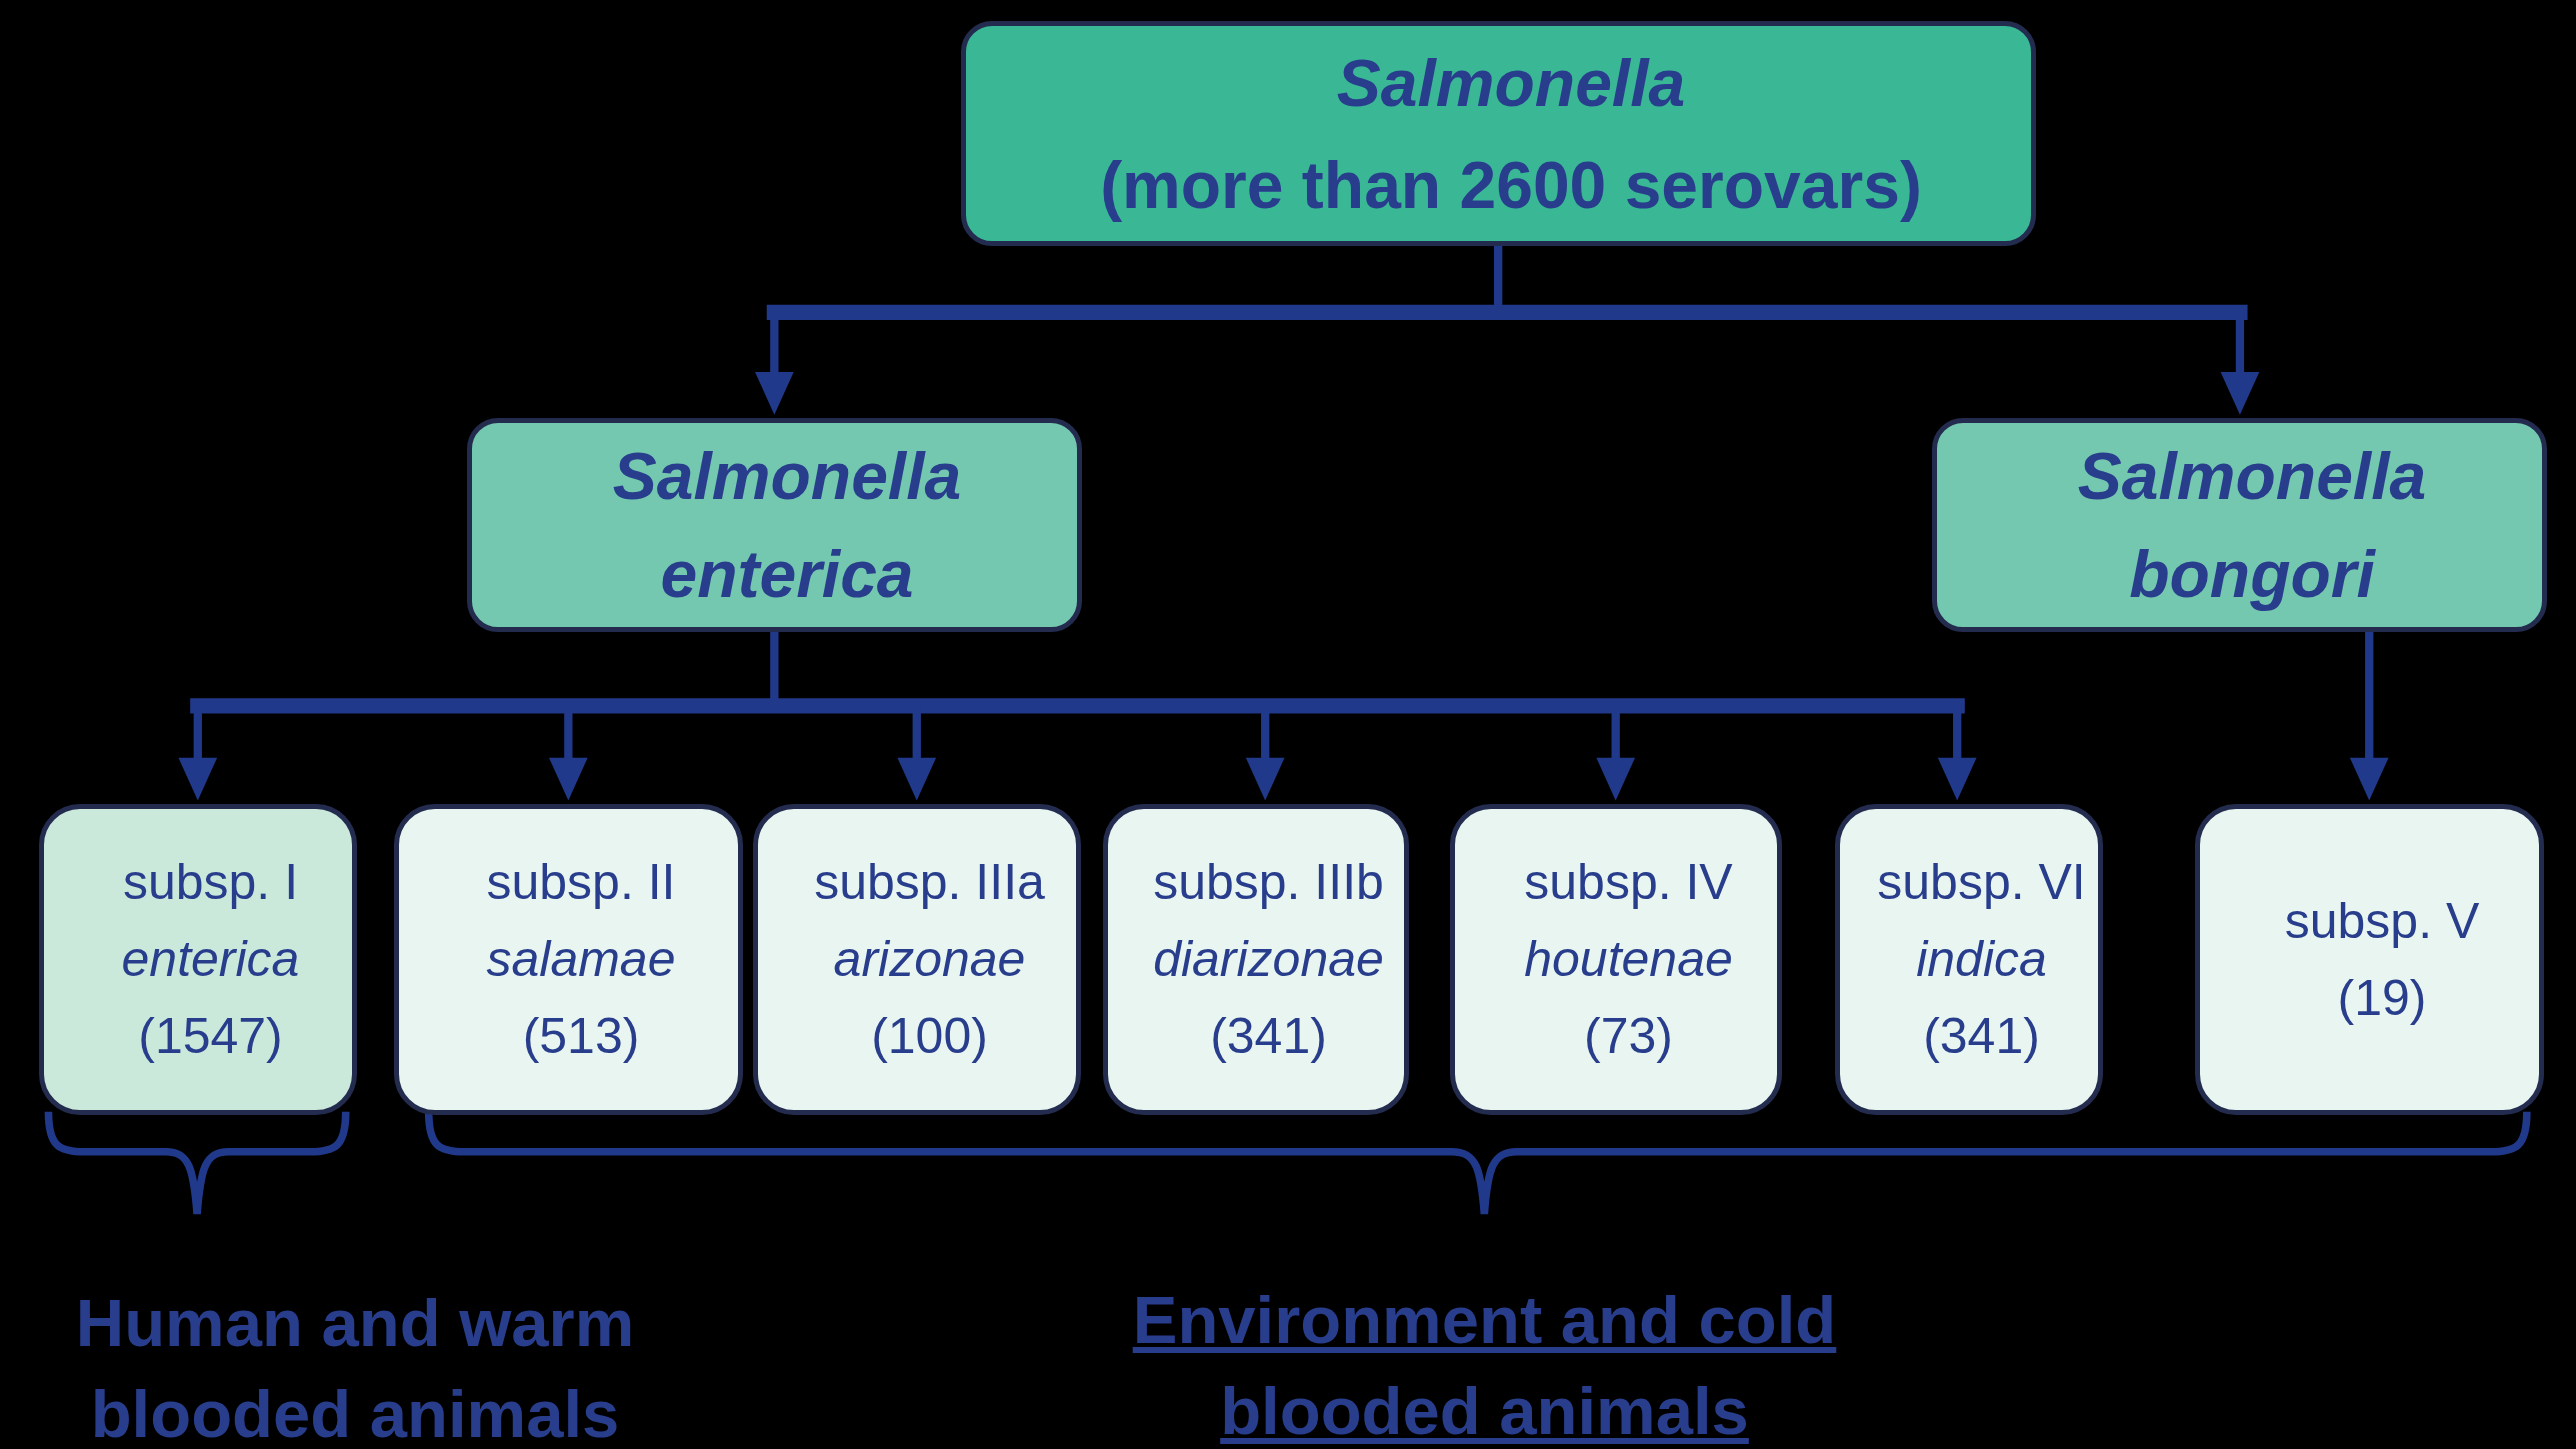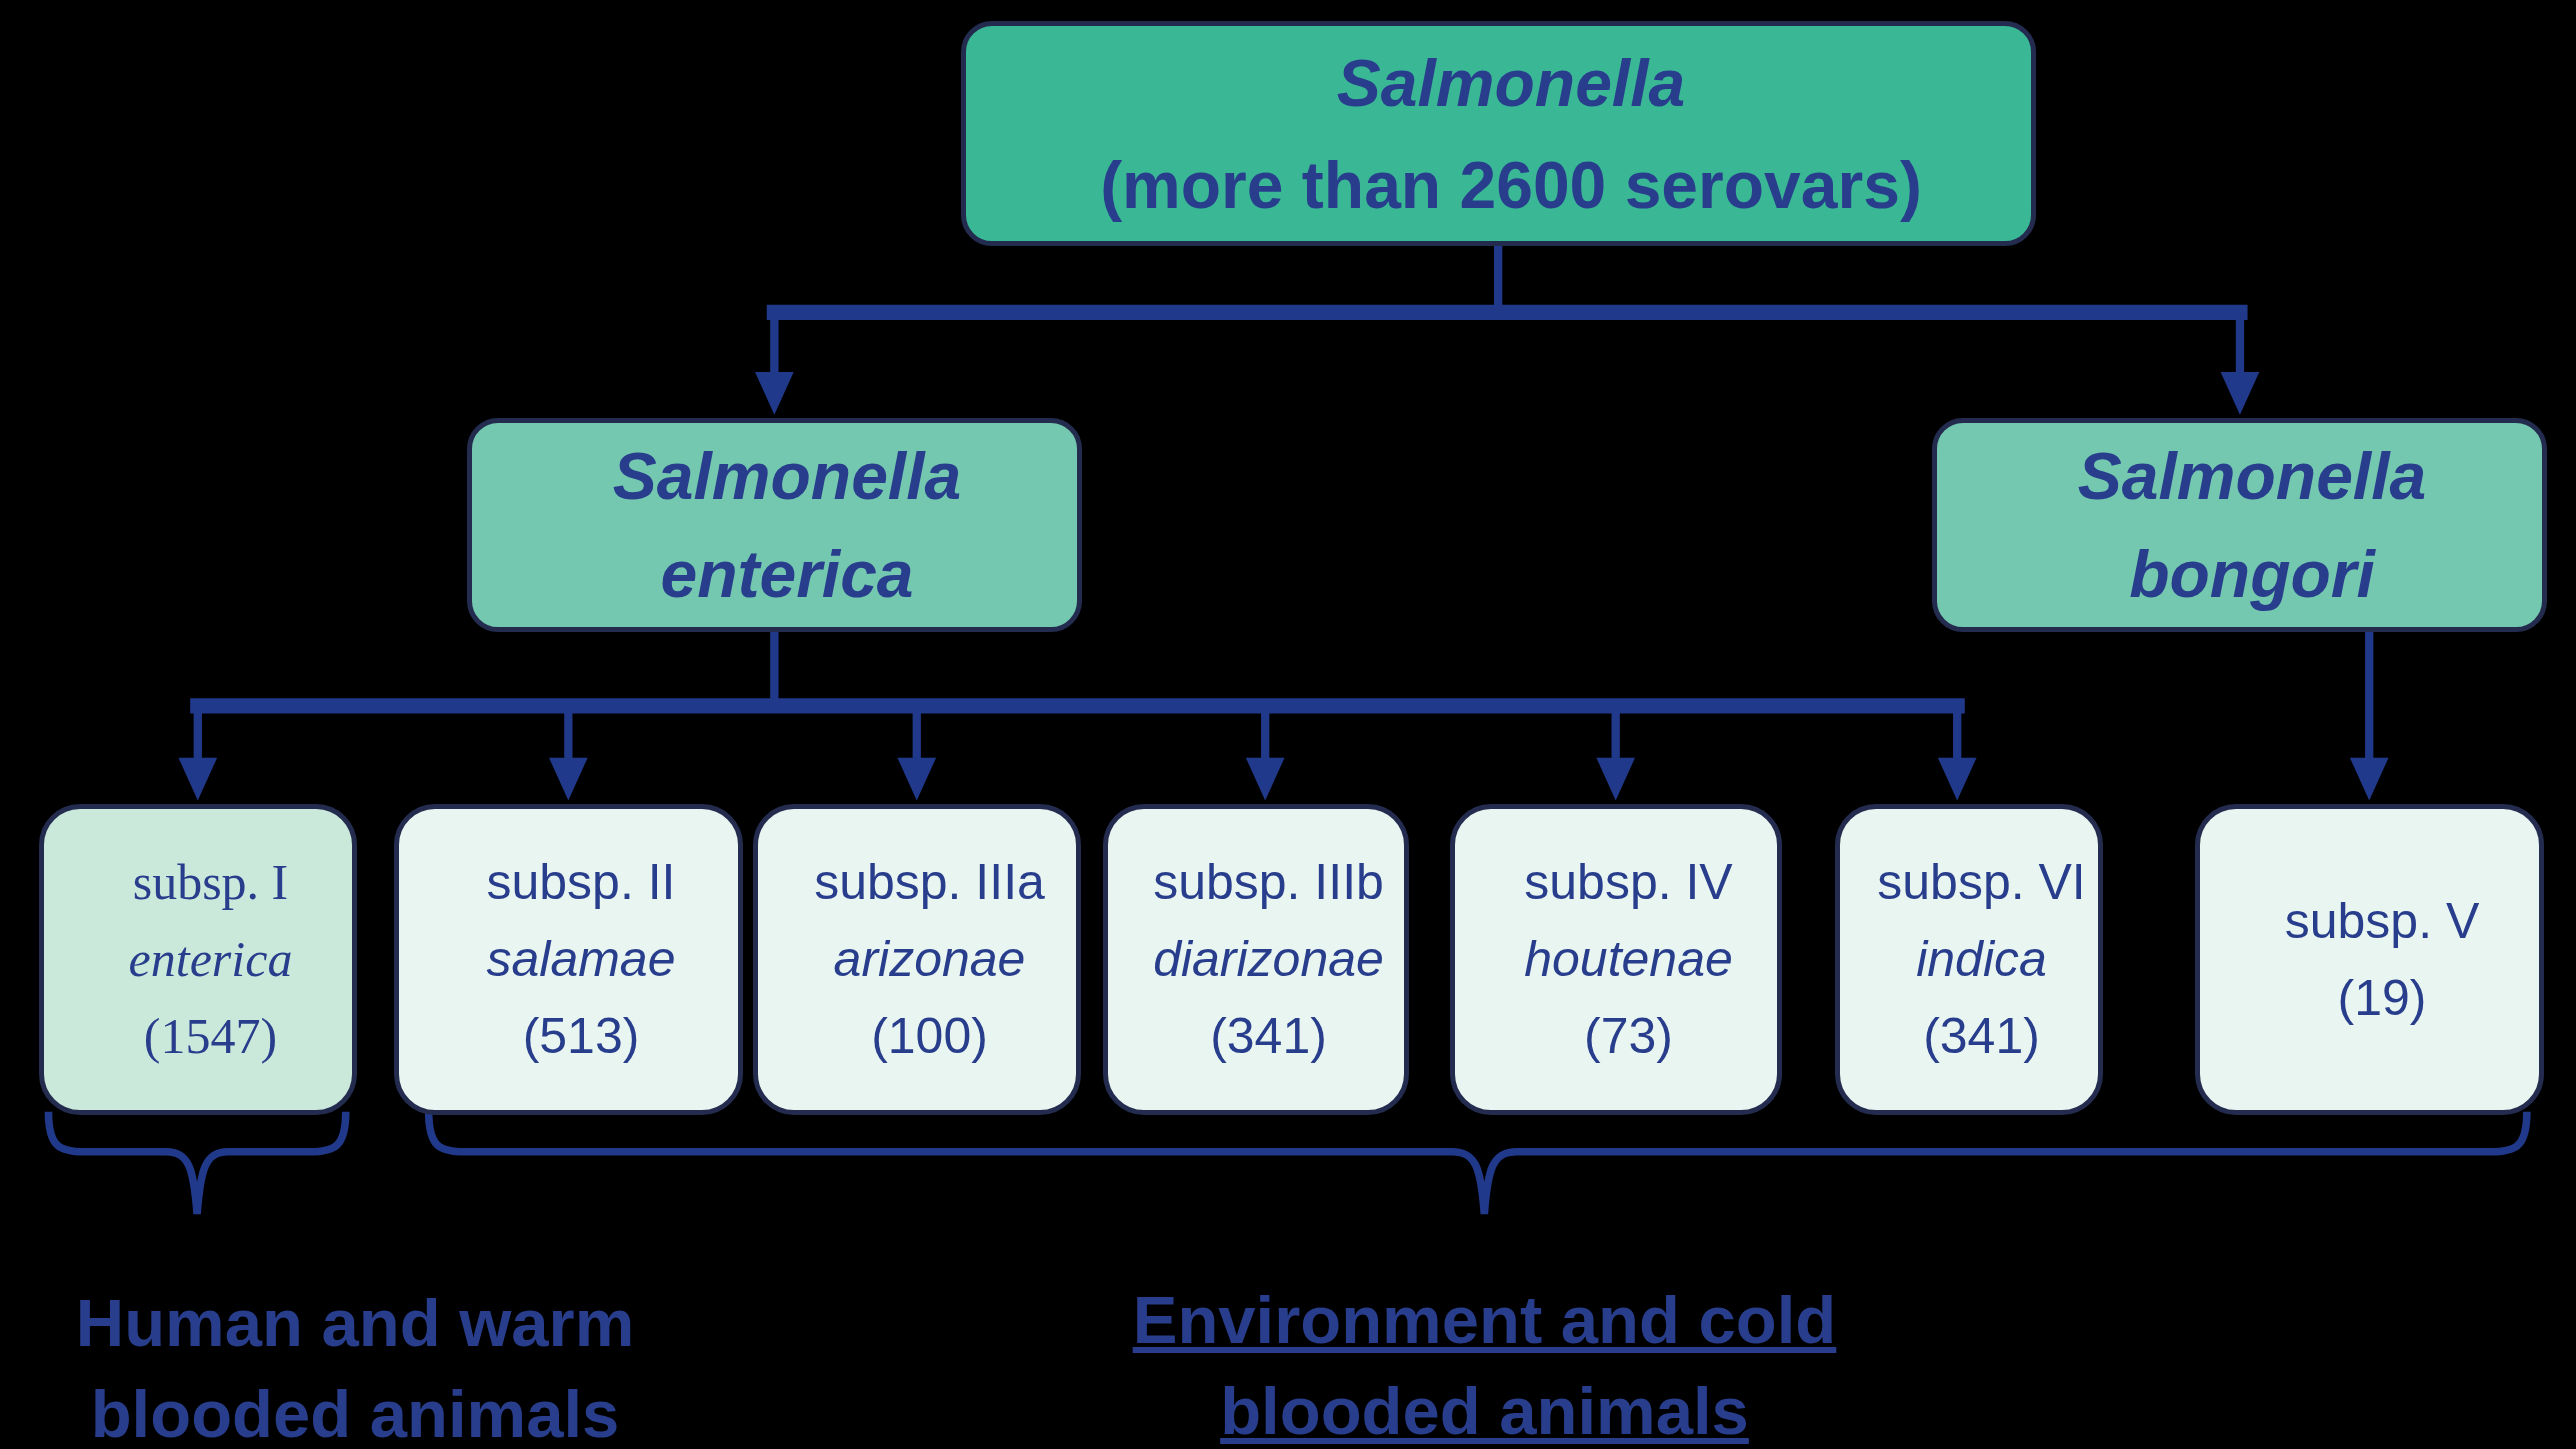--- a/index.html
+++ b/index.html
@@ -56,21 +56,21 @@
   .node--bongori  { left: 1932px; top: 418px; }
   .node--subsp {
     top: 804px;
     height: 311px;
     border-radius: 41px;
     background: var(--subsp-fill, #E9F5F0);
     font-size: 50px;
     font-weight: normal;
     line-height: 77px;
   }
-  .node--subsp.highlight { background: var(--subsp-highlight-fill, #CBE9DB); font-family: Liberation Serif, serif; }
+  .node--subsp.highlight { background: var(--subsp-highlight-fill, #CBE9DB); }
   .sp-italic { font-style: italic; }
   .group-label {
     position: absolute;
     text-align: center;
     color: var(--text, #283E8D);
     font-size: 67px;
     font-weight: bold;
     line-height: 91px;
   }
   .group-label--warm { left: 30px;   top: 1232px; width: 650px; margin-top: 45px; }

